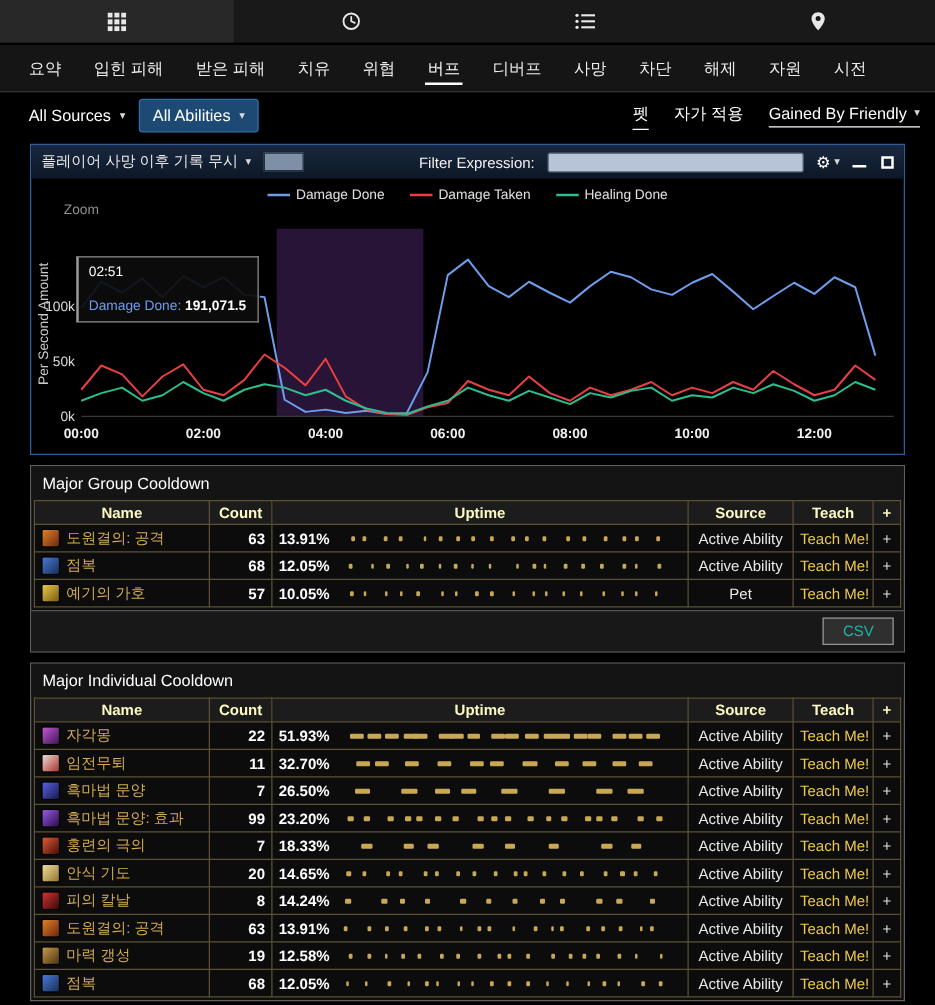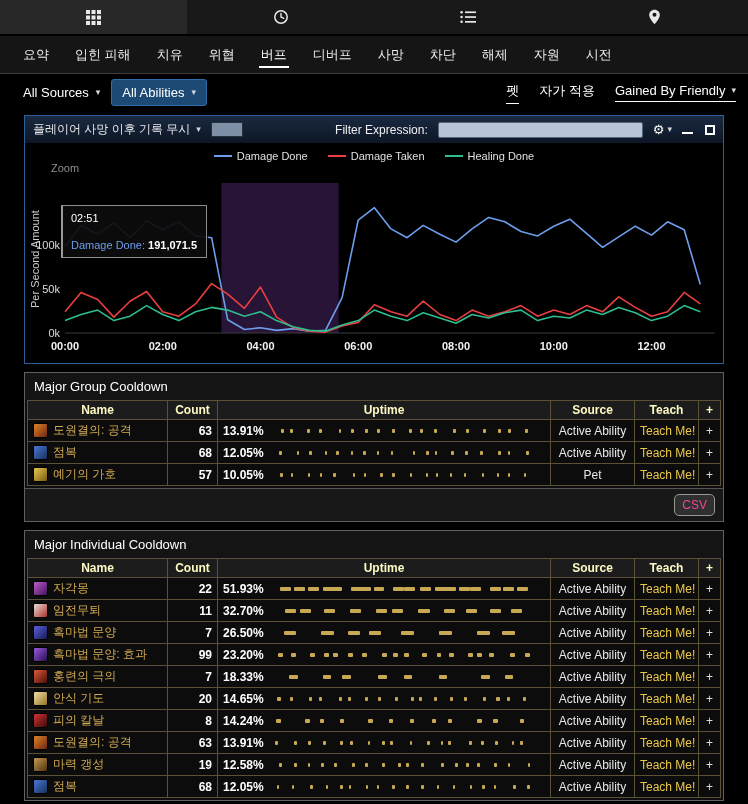--- a/index.html
+++ b/index.html
@@ -79,22 +79,22 @@
   .name-inner{display:flex;align-items:center;gap:5px}
   .abil-icon{width:15px;height:15px;flex:0 0 15px;border:1px solid #000;border-radius:2px;display:inline-block}
   .abil-name{color:#d4ab54;overflow:hidden;text-overflow:ellipsis}
   td.c-uptime{cursor:default}
   .up-inner{display:flex;align-items:center}
   .pct{display:inline-block;width:52px;font-weight:bold;color:#fff;flex:0 0 52px}
   .tl{position:relative;display:inline-block;flex:1;height:12px}
   .mk{position:absolute;top:4px;height:4px;background:#c9a855;border-radius:1px}
   .teach-link{color:#ecc94b;cursor:pointer}
   .csv-bar{display:flex;justify-content:flex-end;padding:5px 8px;background:#181818;border-top:1px solid #555}
-  .csv-btn{padding:3px 7px;background:#2f2f2f;border:1px solid #979797;color:#ec4899;font-size:12px;
-    border-radius:5px;cursor:pointer;font-family:inherit}
+  .csv-btn{padding:3px 15px;background:#2f2f2f;border:1px solid #979797;color:#14b8a6;font-size:12px;
+    border-radius:0;cursor:pointer;font-family:inherit}
 </style>
 </head>
 <body>
 
 <div class="app">
 
   <nav class="topnav">
     <div class="sec active">
       <svg width="15" height="15" viewBox="0 0 15 15">
         <g fill="#e8e8e8">
@@ -132,20 +132,21 @@
       <svg width="13" height="16" viewBox="0 0 13 16">
         <path d="M6.5 0.8 C3.4 0.8 1.2 3.1 1.2 5.9 C1.2 9.6 6.5 15.2 6.5 15.2 C6.5 15.2 11.8 9.6 11.8 5.9 C11.8 3.1 9.6 0.8 6.5 0.8 Z" fill="#e8e8e8"></path>
         <circle cx="6.5" cy="5.8" r="2" fill="#191919"></circle>
       </svg>
     </div>
   </nav>
 
   <div class="tabbar" id="tabbar">
       <div class="tab">요약</div>
       <div class="tab">입힌 피해</div>
+      <div class="tab">받은 피해</div>
       <div class="tab">치유</div>
       <div class="tab">위협</div>
       <div class="tab active">버프</div>
       <div class="tab">디버프</div>
       <div class="tab">사망</div>
       <div class="tab">차단</div>
       <div class="tab">해제</div>
       <div class="tab">자원</div>
       <div class="tab">시전</div>
     </div>

